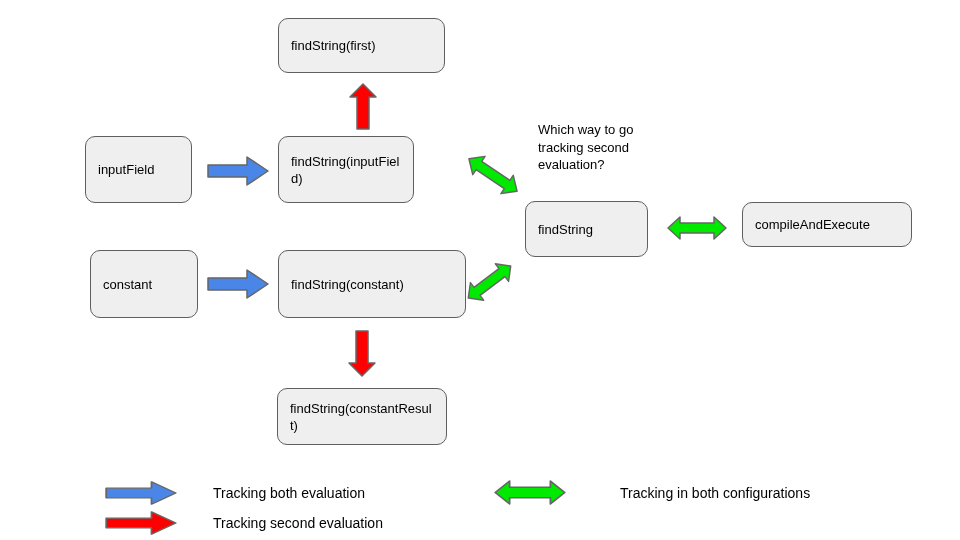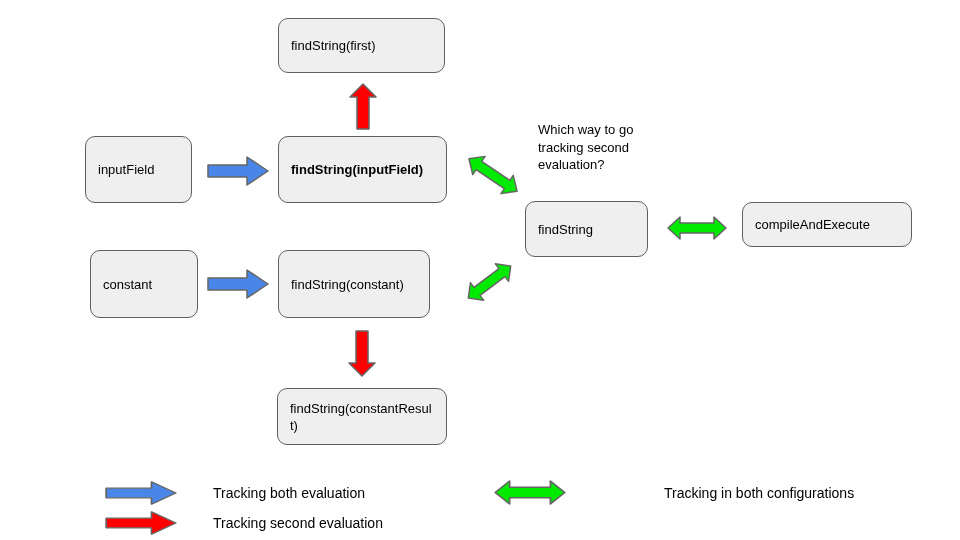--- a/index.html
+++ b/index.html
@@ -38,40 +38,40 @@
   }
   svg.arrow { position: absolute; overflow: visible; }
   svg.arrow polygon {
     stroke: #666666;
     stroke-width: 1.5;
     stroke-linejoin: round;
   }
   
   .n-result        { left: 278px; top: 18px;  width: 167px; height: 55px; }
   .n-inputfield    { left: 85px;  top: 136px; width: 107px; height: 67px; }
-  .n-fs-inputfield { left: 278px; top: 136px; width: 169px; height: 67px; font-weight: bold; }
+  .n-fs-inputfield { left: 278px; top: 136px; width: 136px; height: 67px; }
   .n-findstring    { left: 525px; top: 201px; width: 123px; height: 56px; }
   .n-compile       { left: 742px; top: 202px; width: 170px; height: 45px; }
   .n-constant      { left: 90px;  top: 250px; width: 108px; height: 68px; }
-  .n-fs-constant   { left: 278px; top: 250px; width: 152px; height: 68px; }
+  .n-fs-constant   { left: 278px; top: 250px; width: 188px; height: 68px; }
   .n-fs-constres   { left: 277px; top: 388px; width: 170px; height: 57px; }
   .a-blue-1   { left: 207px; top: 156px; }
   .a-blue-2   { left: 207px; top: 269px; }
   .a-red-up   { left: 348px; top: 83px;  }
   .a-red-down { left: 347px; top: 330px; }
   .a-green-mid   { left: 667px; top: 214px; }
   .a-green-diag1 { left: 463px; top: 161px; transform: rotate(34deg); }
   .a-green-diag2 { left: 462px; top: 268px; transform: rotate(-37deg); }
   .a-leg-blue  { left: 105px; top: 481px; }
   .a-leg-red   { left: 105px; top: 511px; }
   .a-leg-green { left: 494px; top: 478px; }
   .t-annotation { left: 538px; top: 121px; }
   .t-leg-first  { left: 213px; top: 485px; }
   .t-leg-second { left: 213px; top: 515px; }
-  .t-leg-both   { left: 620px; top: 485px; margin-left: 44px; }
+  .t-leg-both   { left: 620px; top: 485px; }
 </style>
 </head>
 <body>
 
 <div class="canvas">
 
   <div class="node n-result">findString(first)</div>
   <div class="node n-inputfield">inputField</div>
   <div class="node n-fs-inputfield">findString(inputField)</div>
   <div class="node n-findstring">findString</div>

